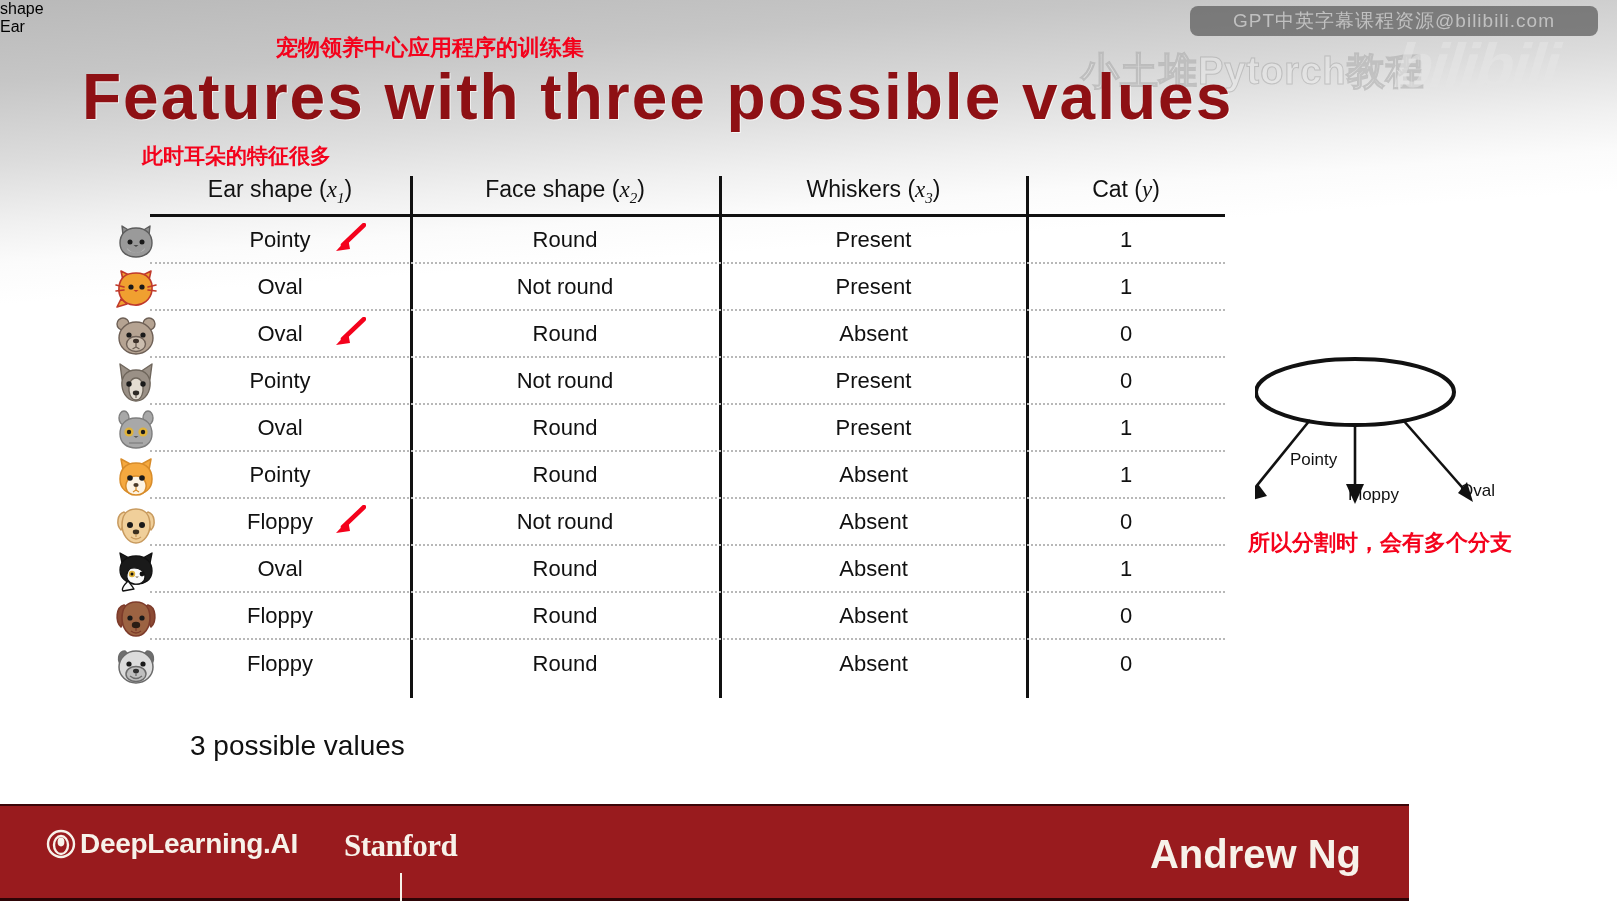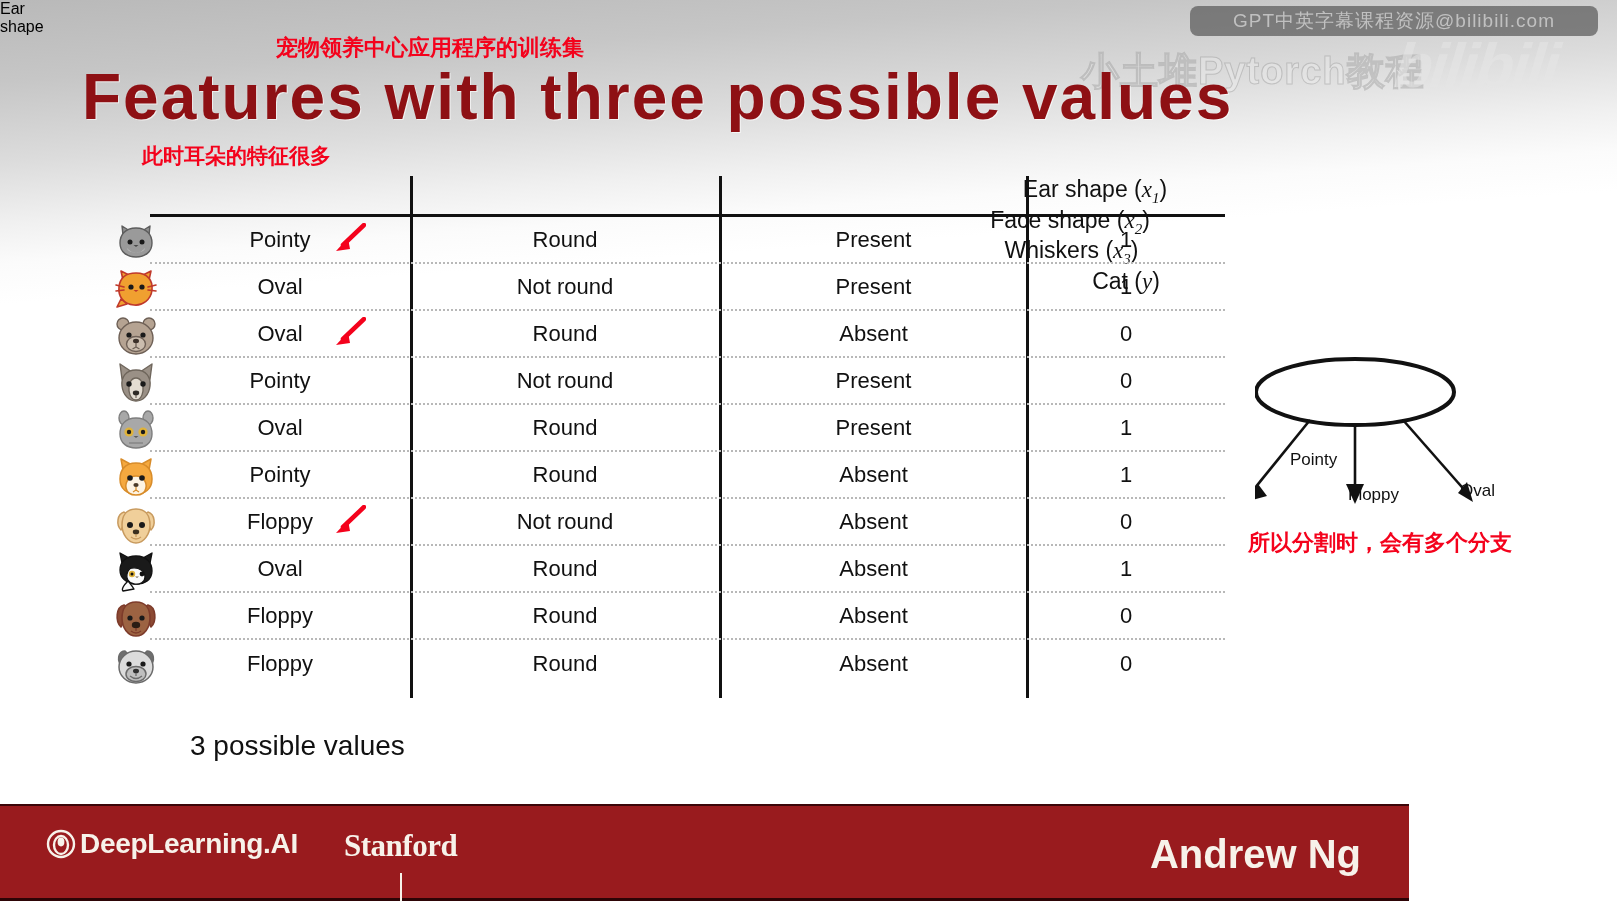--- a/index.html
+++ b/index.html
@@ -84,23 +84,22 @@
   #table-wrap { position: absolute; left: 0; top: 0; width: 1617px; height: 901px; }
 
   #table {
     position: absolute;
     left: 150px; top: 176px;
     width: 1075px;
   }
   .thead {
     display: flex;
     height: 41px;
-    align-items: flex-end;
+    align-items: flex-start;
     border-bottom: 3px solid #111;
-    flex-direction: column;
   }
   .thead .hcell {
     text-align: center;
     font-size: 23px;
     color: #111;
     white-space: nowrap;
   }
   .hcell .var { font-style: italic; font-family: "Liberation Serif", serif; }
   .hcell .sub { font-size: 15px; vertical-align: sub; font-style: italic; font-family: "Liberation Serif", serif; }
 
@@ -507,22 +506,22 @@
       <line x1="100" y1="73" x2="100" y2="140"></line>
       <line x1="148" y1="68" x2="213" y2="142"></line>
     </g>
     <g fill="#111">
       <polygon points="-10,150 3,132 12,144"></polygon>
       <polygon points="100,152 91,132 109,132"></polygon>
       <polygon points="218,150 203,141 212,130"></polygon>
     </g>
   </svg>
   <div class="node-text" id="node-text">
+    <div>shape</div>
     <div>Ear</div>
-    <div>shape</div>
   </div>
   <div class="branch-label" id="lbl-pointy">Pointy</div>
   <div class="branch-label" id="lbl-floppy">Floppy</div>
   <div class="branch-label" id="lbl-oval">Oval</div>
 
   <div id="footer">
     <div id="dl-logo">
       <svg width="30" height="30" viewBox="0 0 30 30">
         <circle cx="15" cy="15" r="13" fill="none" stroke="#f7f2ea" stroke-width="2.4"></circle>
         <ellipse cx="15" cy="16" rx="7" ry="9" fill="none" stroke="#f7f2ea" stroke-width="2.4"></ellipse>

